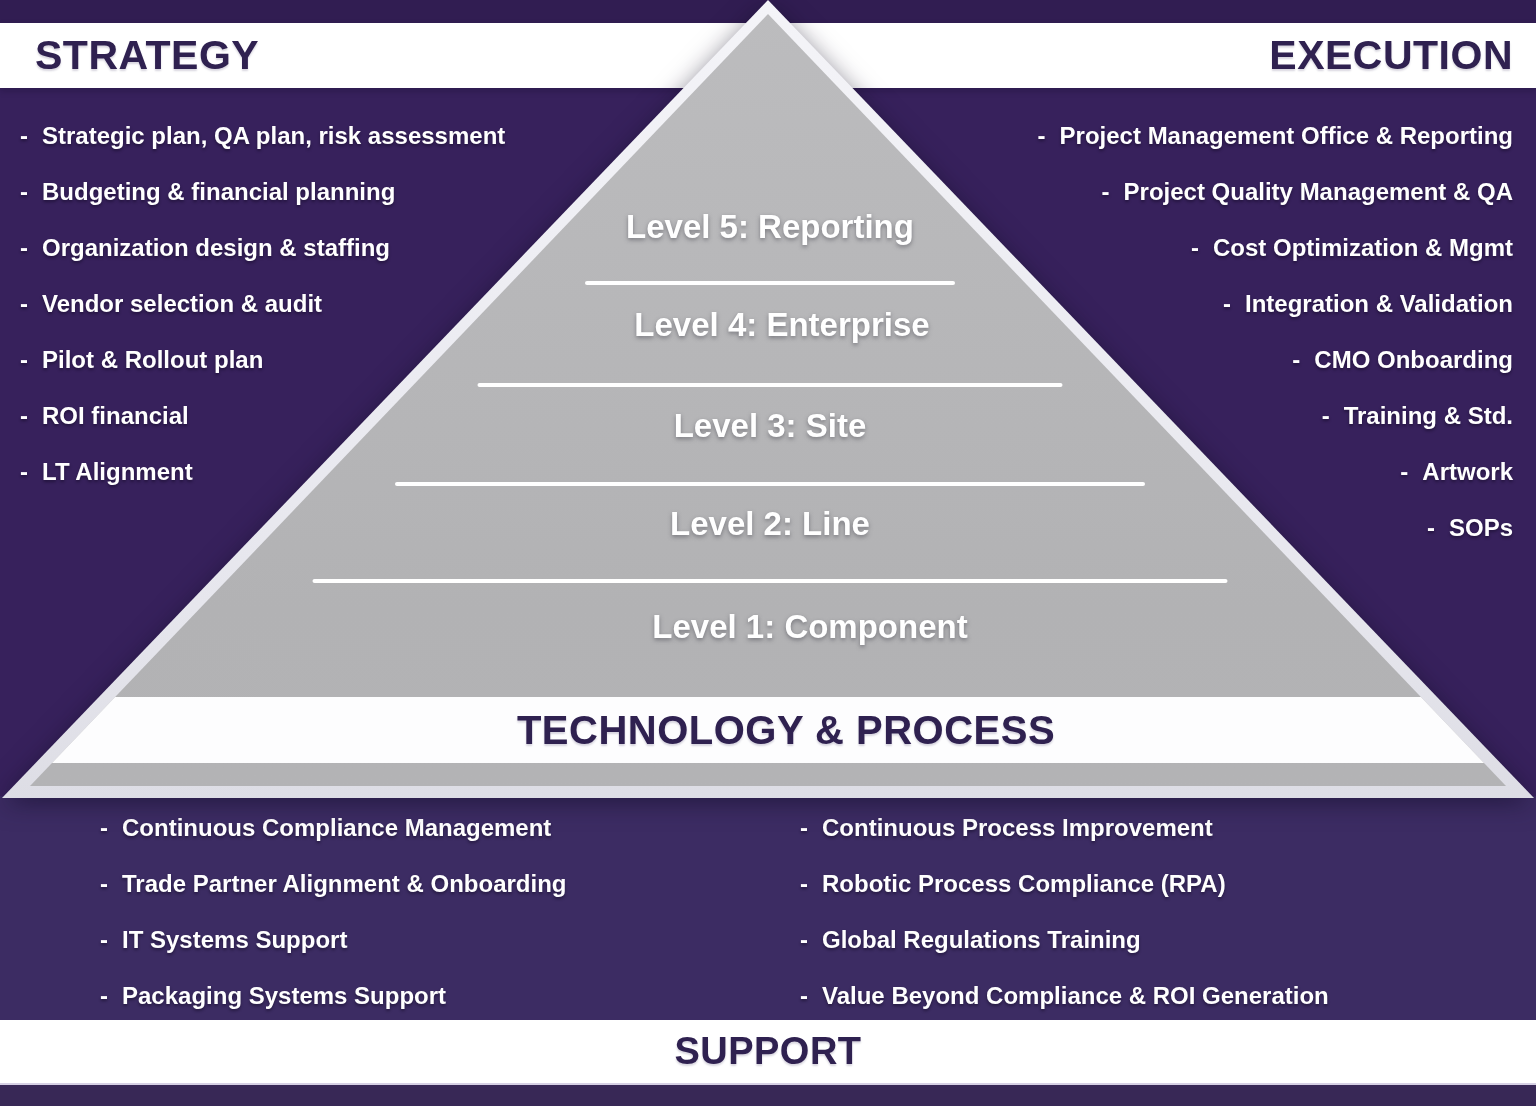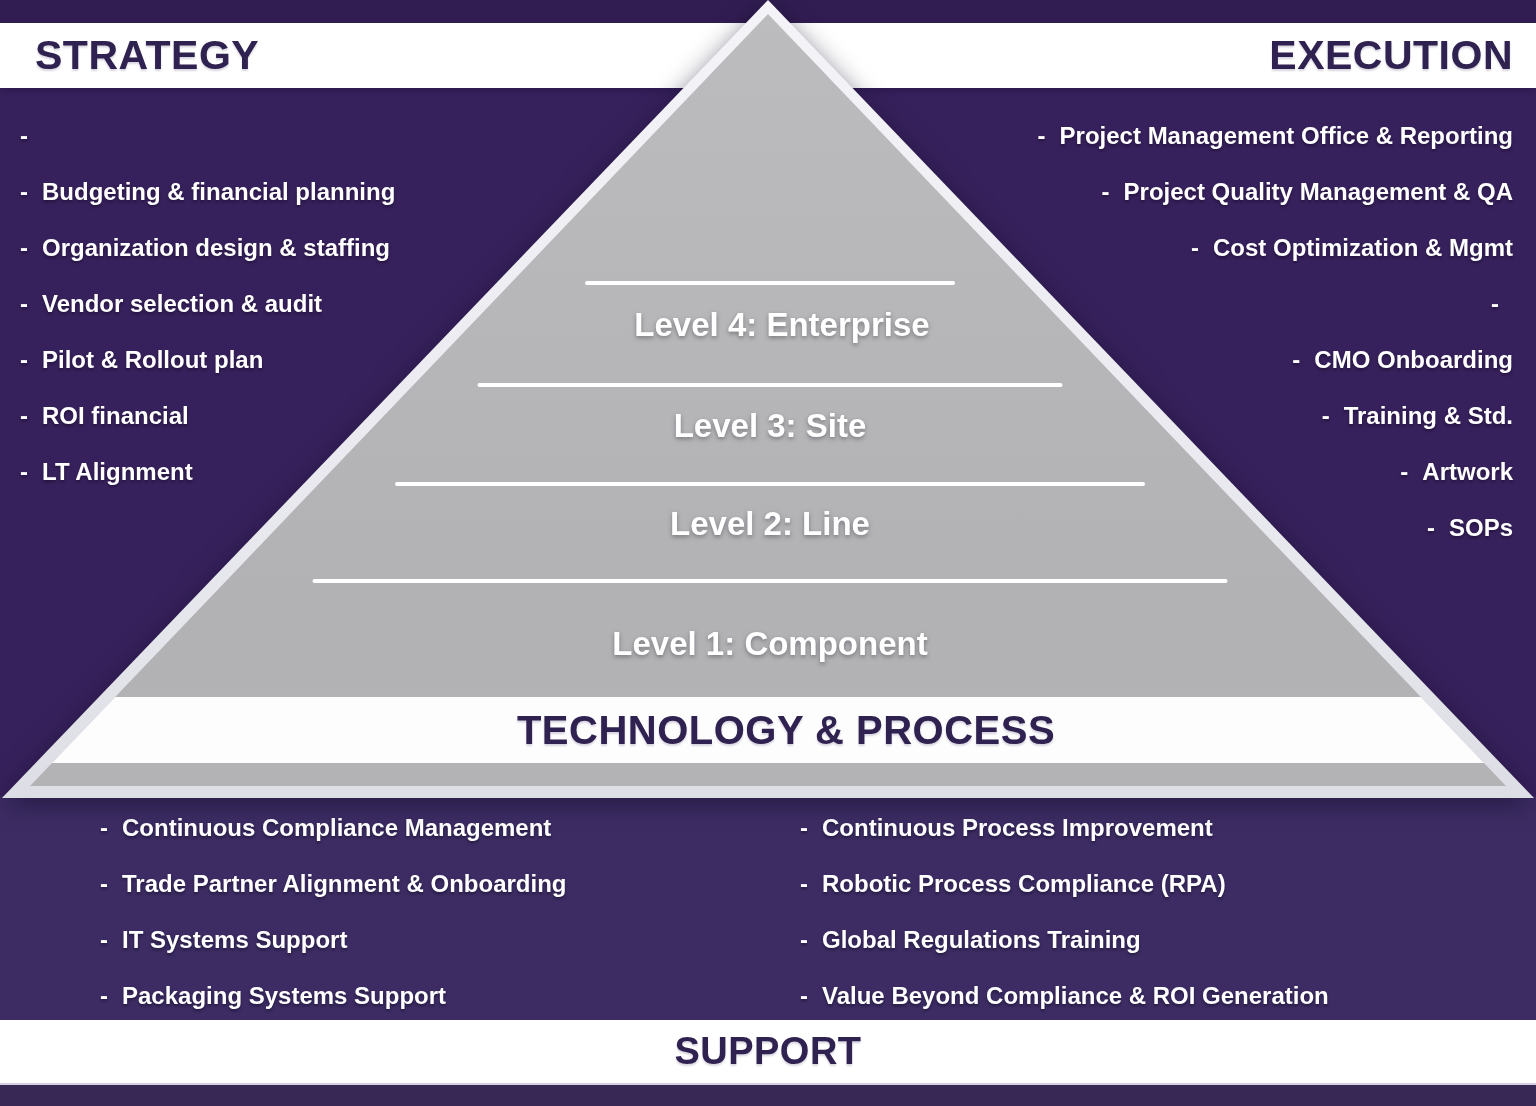--- a/index.html
+++ b/index.html
@@ -46,39 +46,40 @@
     clip-path:polygon(768px 14px,30px 786px,1506px 786px);
     background:linear-gradient(180deg,#bcbcbe 0%,#b2b2b4 55%,#b5b5b7 100%);}
   .tech-band{position:absolute;left:0;right:0;top:697px;height:66px;background:#fdfdfe;}
   .divider{position:absolute;left:770px;transform:translateX(-50%);height:4px;background:#ffffff;border-radius:2px;}
   .d1{top:281px;width:370px;}
   .d2{top:383px;width:585px;}
   .d3{top:482px;width:750px;}
   .d4{top:579px;width:915px;}
   .level{position:absolute;left:770px;transform:translateX(-50%);color:#fff;font-weight:700;font-size:33px;
     white-space:nowrap;text-shadow:0 2px 4px rgba(70,70,78,.55);}
-  .l5{top:208px;} .l4{top:306px;margin-left:12px;} .l3{top:407px;} .l2{top:505px;} .l1{top:625px;}
+  .l5{top:208px;} .l4{top:306px;margin-left:12px;} .l3{top:407px;} .l2{top:505px;} .l1{top:608px;margin-left:40px;}
 </style>
 </head>
 <body>
 
 <div class="canvas">
 
   <div class="abs strip-top"></div>
   <div class="abs head-band"></div>
   <div class="abs bottom-panel"></div>
   <div class="abs support-band"></div>
   <div class="abs bottom-strip"></div>
 
   <div class="abs dark-title strategy-title">STRATEGY</div>
   <div class="abs dark-title execution-title">EXECUTION</div>
 
   <div class="abs list strategy-list">
     <div class="li">
         <span class="dash">-</span>
+        <span>Strategic plan, QA plan, risk assessment</span>
       </div>
     <div class="li">
         <span class="dash">-</span>
         <span>Budgeting &amp; financial planning</span>
       </div>
     <div class="li">
         <span class="dash">-</span>
         <span>Organization design &amp; staffing</span>
       </div>
     <div class="li">
@@ -107,20 +108,21 @@
     <div class="li">
         <span class="dash">-</span>
         <span>Project Quality Management &amp; QA</span>
       </div>
     <div class="li">
         <span class="dash">-</span>
         <span>Cost Optimization &amp; Mgmt</span>
       </div>
     <div class="li">
         <span class="dash">-</span>
+        <span>Integration &amp; Validation</span>
       </div>
     <div class="li">
         <span class="dash">-</span>
         <span>CMO Onboarding</span>
       </div>
     <div class="li">
         <span class="dash">-</span>
         <span>Training &amp; Std.</span>
       </div>
     <div class="li">
@@ -134,20 +136,21 @@
   </div>
 
   <div class="abs pyramid-wrap">
     <div class="pyramid-outline"></div>
     <div class="pyramid-inner">
       <div class="tech-band"></div>
       <div class="divider d1"></div>
       <div class="divider d2"></div>
       <div class="divider d3"></div>
       <div class="divider d4"></div>
+      <div class="level l5">Level 5: Reporting</div>
       <div class="level l4">Level 4: Enterprise</div>
       <div class="level l3">Level 3: Site</div>
       <div class="level l2">Level 2: Line</div>
       <div class="level l1">Level 1: Component</div>
       <div class="abs dark-title tech-title">TECHNOLOGY &amp; PROCESS</div>
     </div>
   </div>
 
   <div class="abs list tech-left-list">
     <div class="li">

